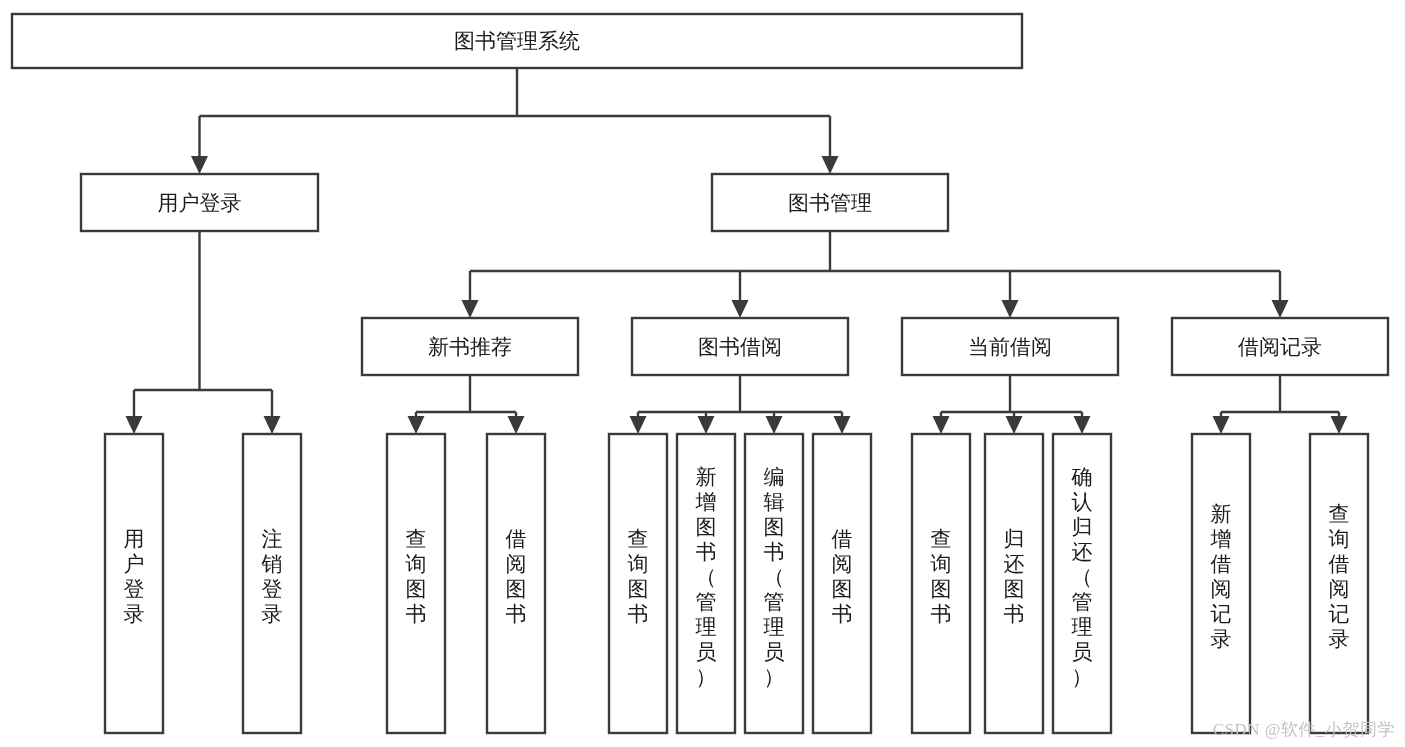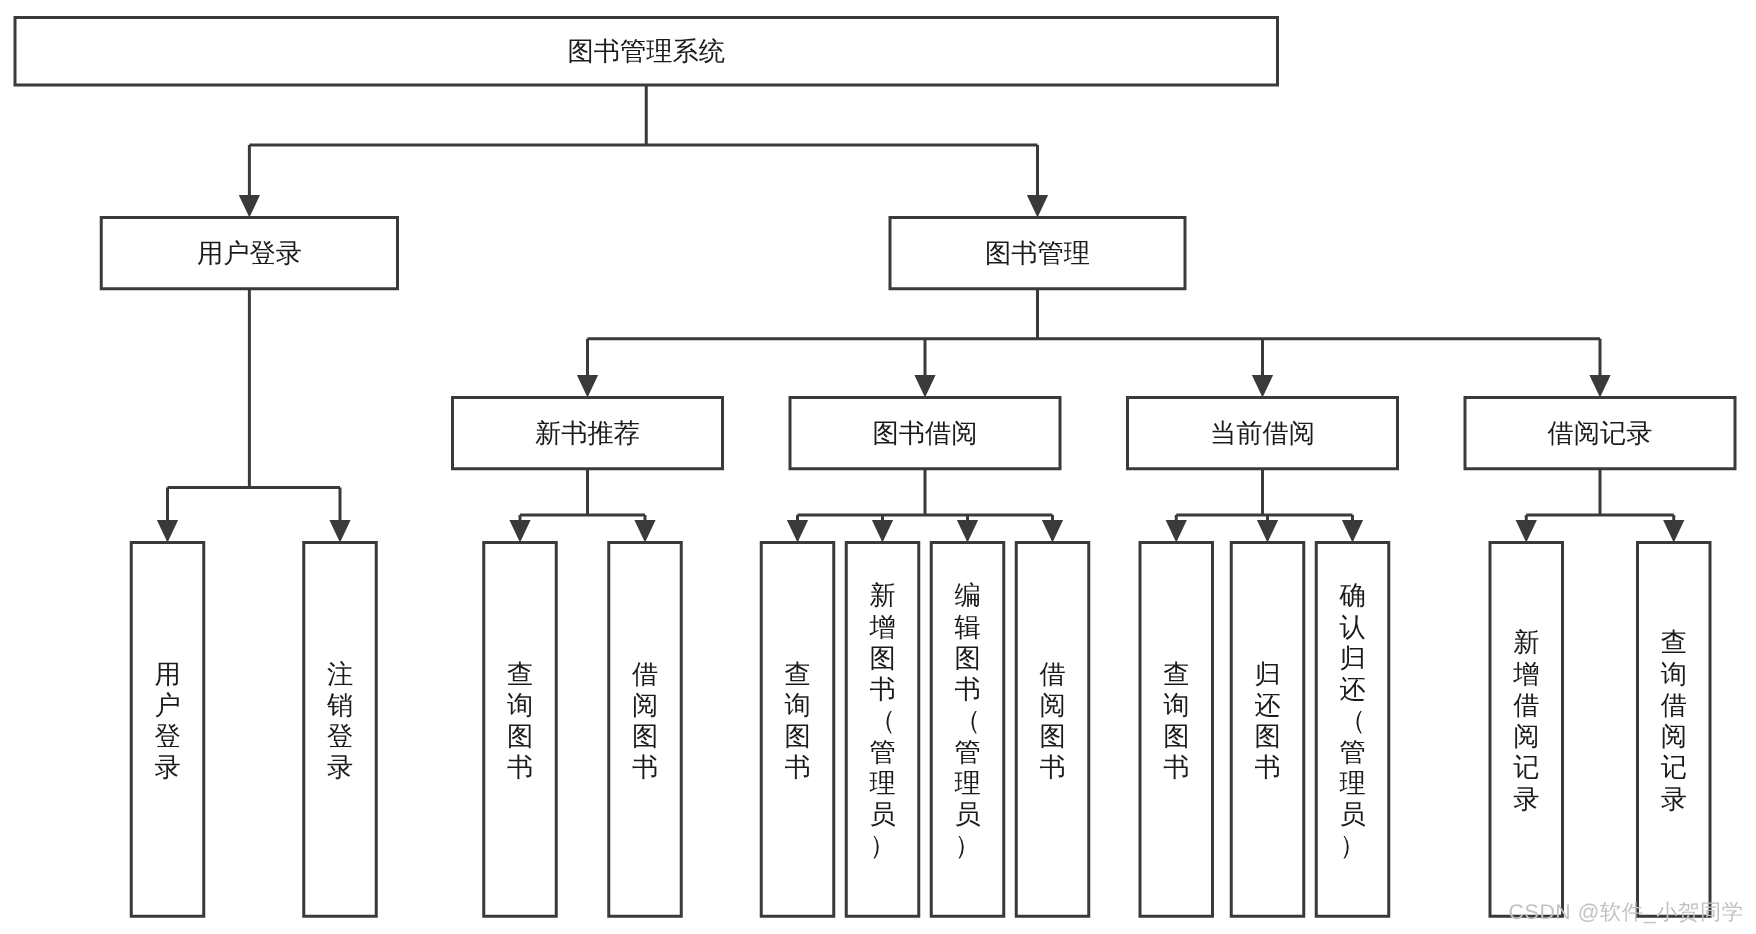--- a/index.html
+++ b/index.html
@@ -51,21 +51,21 @@
   .node-label-vertical {
     fill: #1b1b1b;
     font-family: "DejaVu Sans", "Liberation Sans", sans-serif;
     font-size: 21px;
     text-anchor: middle;
   }
   .watermark {
     position: absolute;
     right: 10px;
     bottom: 6px;
-    font-family: Liberation Sans, sans-serif;
+    font-family: Liberation Serif, serif;
     font-size: 17px;
     color: #c2c2c2;
     letter-spacing: 0.5px;
     white-space: nowrap;
     user-select: none;
   }
 </style>
 </head>
 <body>
 

